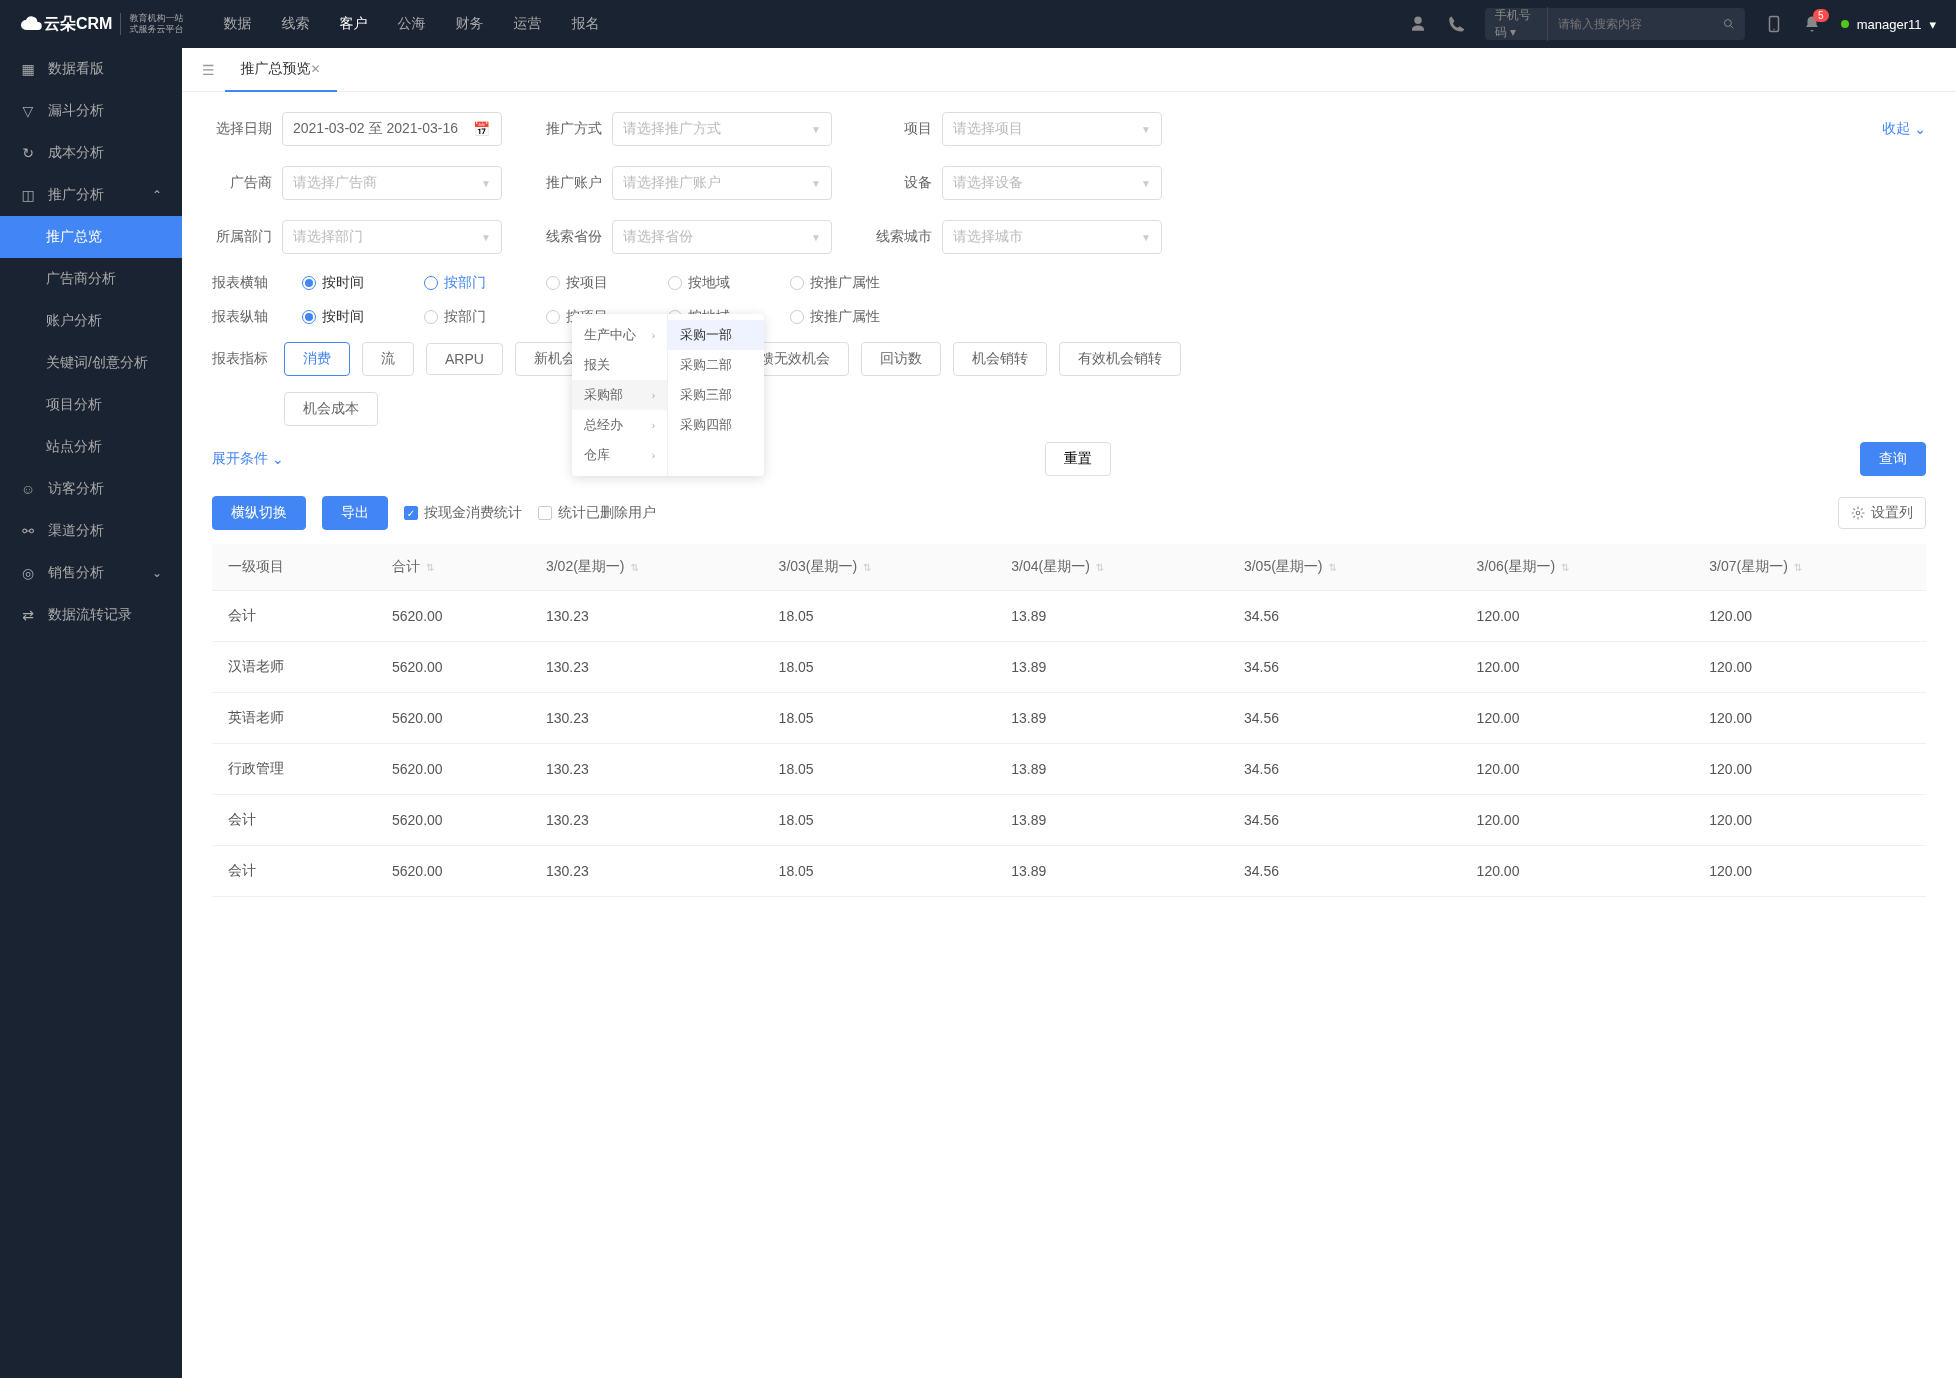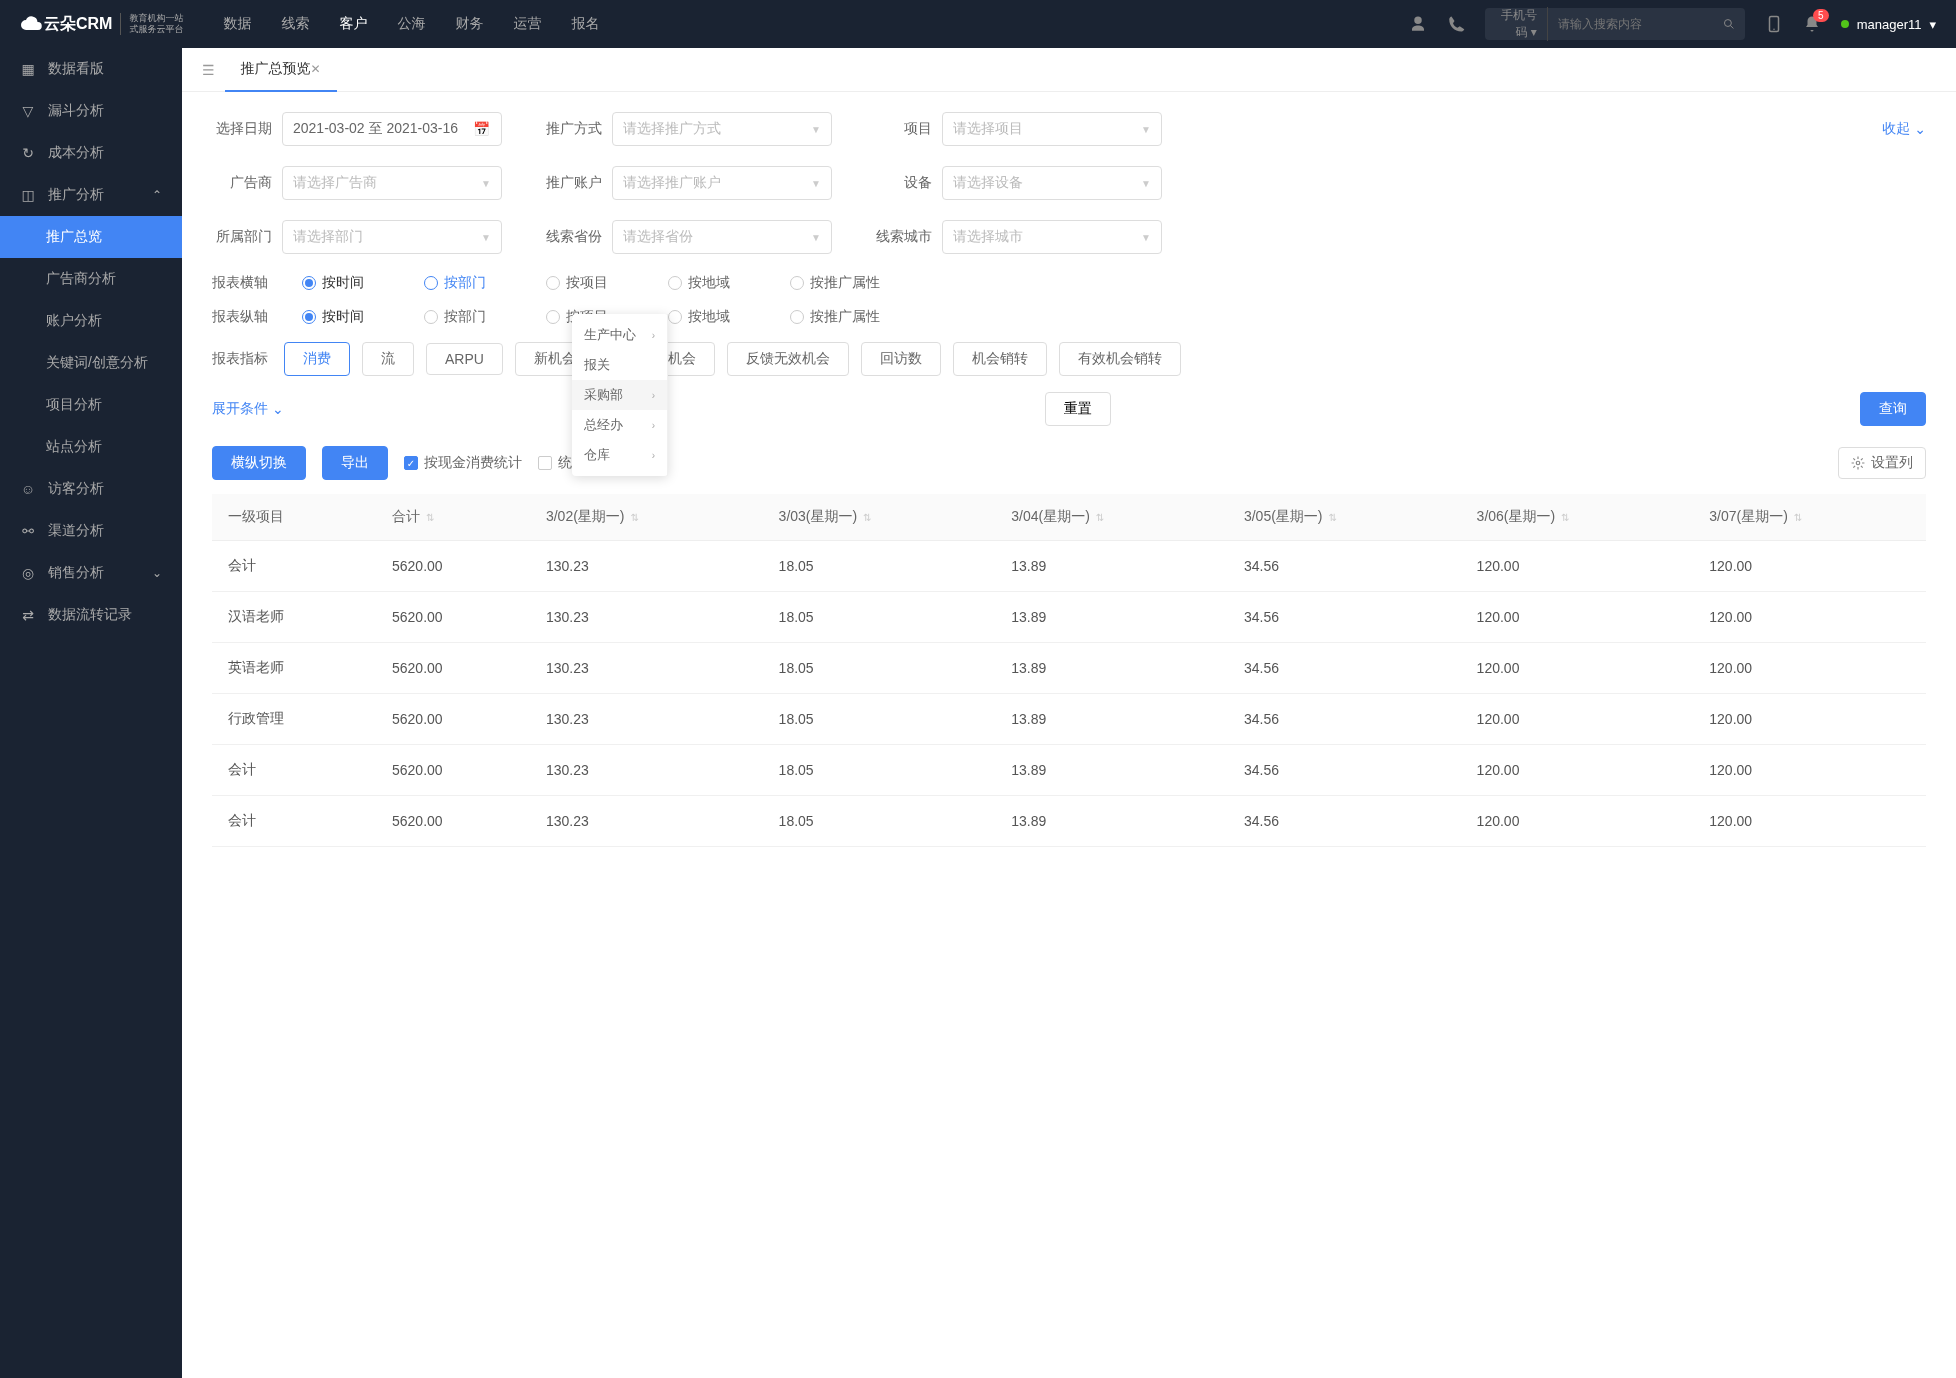--- a/index.html
+++ b/index.html
@@ -9,21 +9,21 @@
 .header { background: #1a2332; height: 48px; display: flex; align-items: center; padding: 0 20px; color: #fff; }
 .logo { display: flex; align-items: center; margin-right: 40px; }
 .logo-text { font-size: 16px; font-weight: bold; color: #fff; }
 .logo-sub { font-size: 9px; color: #aaa; border-left: 1px solid #555; padding-left: 8px; margin-left: 8px; line-height: 1.2; }
 .nav { display: flex; gap: 30px; }
 .nav-item { color: #aaa; cursor: pointer; font-size: 14px; }
 .nav-item.active { color: #fff; }
 .header-right { margin-left: auto; display: flex; align-items: center; gap: 20px; }
 .header-icons { display: flex; gap: 20px; color: #888; }
 .search-box { display: flex; align-items: center; background: #2a3342; border-radius: 4px; height: 32px; padding: 0 10px; width: 260px; }
-.search-select { color: #888; border-right: 1px solid #444; padding-right: 10px; font-size: 12px; text-align: right; }
+.search-select { color: #888; border-right: 1px solid #444; padding-right: 10px; font-size: 12px; }
 .search-input { background: transparent; border: none; color: #888; padding: 0 10px; font-size: 12px; flex: 1; outline: none; }
 .search-icon { color: #888; }
 .bell-wrap { position: relative; }
 .bell-badge { position: absolute; top: -6px; right: -8px; background: #ff4d4f; color: #fff; border-radius: 10px; font-size: 10px; padding: 1px 5px; }
 .user-info { display: flex; align-items: center; gap: 8px; color: #fff; font-size: 13px; }
 .user-dot { width: 8px; height: 8px; background: #52c41a; border-radius: 50%; }
 
 
 .container { display: flex; height: calc(100vh - 48px); }
 .sidebar { width: 182px; background: #1a2332; color: #aaa; overflow-y: auto; flex-shrink: 0; }
@@ -318,20 +318,26 @@
               </div>
               <div class="cascade-item">
                 <span>总经办</span>
                 <span class="cascade-arrow">›</span>
               </div>
               <div class="cascade-item">
                 <span>仓库</span>
                 <span class="cascade-arrow">›</span>
               </div>
             </div>
+          <div class="cascade-col" id="cascade-col2">
+              <div class="cascade-item selected">采购一部</div>
+              <div class="cascade-item">采购二部</div>
+              <div class="cascade-item">采购三部</div>
+              <div class="cascade-item">采购四部</div>
+            </div>
         </div>
       </div>
       <div class="radio-row">
         <span class="radio-label">报表纵轴</span>
         <span id="v-axis-opts" style="display: contents;"><span class="radio-opt checked" style="margin-right: 30px;">
               <span class="radio-circle"></span>
               <span>按时间</span>
             </span><span class="radio-opt" style="margin-right: 30px;">
               <span class="radio-circle"></span>
               <span>按部门</span>
@@ -343,20 +349,23 @@
               <span>按地域</span>
             </span><span class="radio-opt" style="margin-right: 30px;">
               <span class="radio-circle"></span>
               <span>按推广属性</span>
             </span></span>
       </div>
 
       <div class="metric-row">
         <span class="metric-label">报表指标</span>
         <span id="metric-btns" style="display:contents"><button class="metric-btn active">消费</button><button class="metric-btn">流</button><button class="metric-btn">ARPU</button><button class="metric-btn">新机会数</button><button class="metric-btn">有效机会</button><button class="metric-btn">反馈无效机会</button><button class="metric-btn">回访数</button><button class="metric-btn">机会销转</button><button class="metric-btn">有效机会销转</button></span>
+      </div>
+      <div class="metric-row" style="padding-left:72px;">
+        <span id="metric-btns2" style="display:contents"><button class="metric-btn">机会成本</button></span>
       </div>
 
       <div class="actions-row">
         <span class="link-primary" style="margin-right:12px;">
             <span>展开条件</span> 
             <span>⌄</span>
           </span>
         <button class="btn">重置</button>
         <button class="btn btn-primary">查询</button>
       </div>

